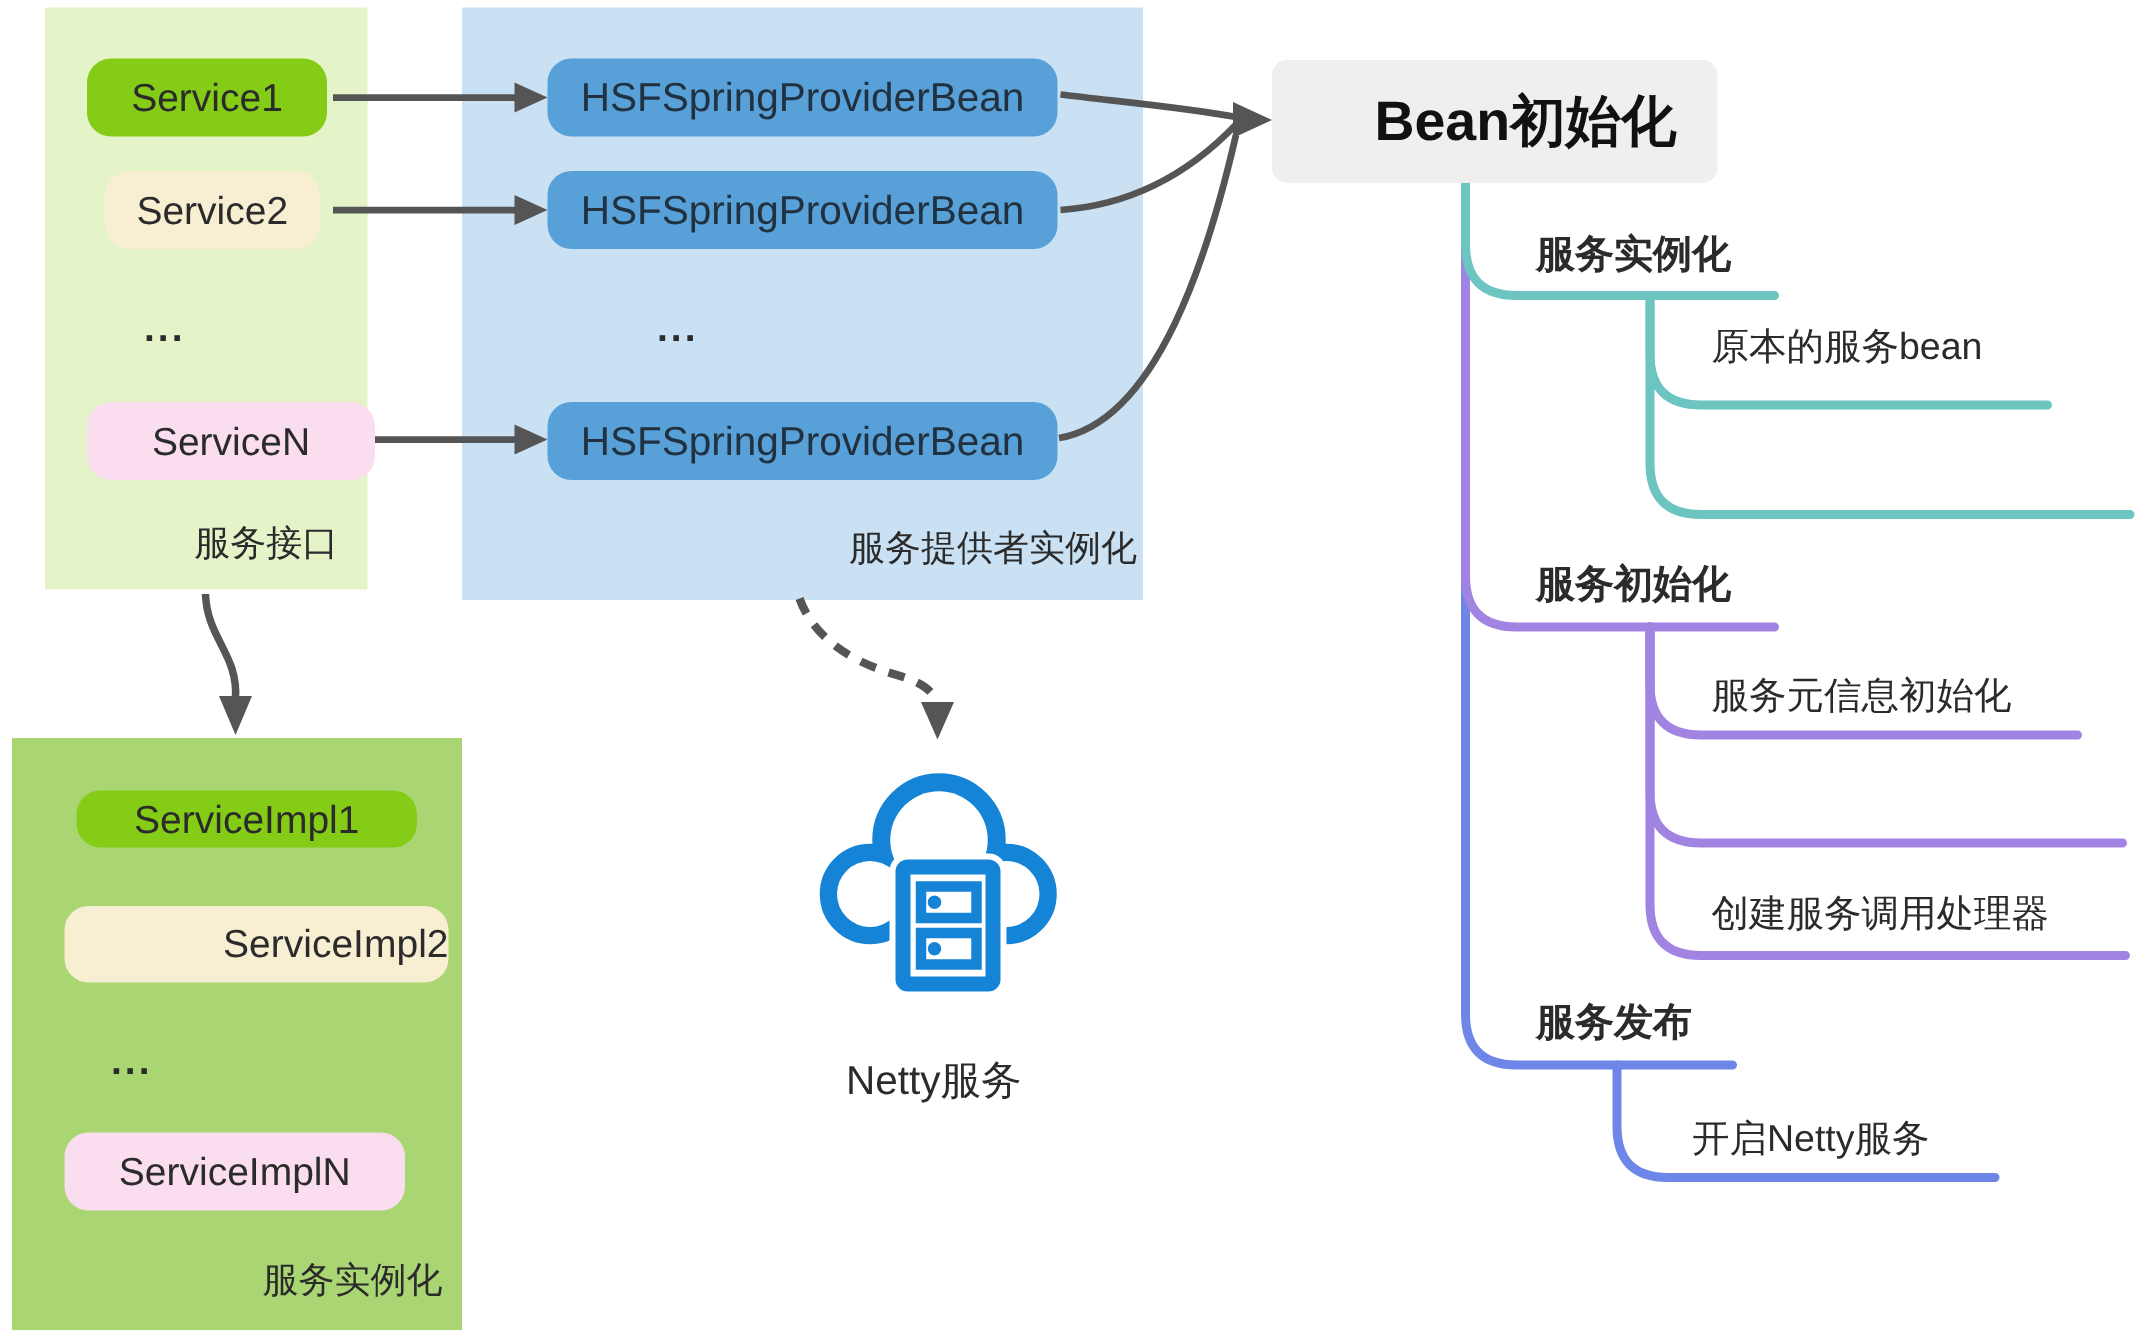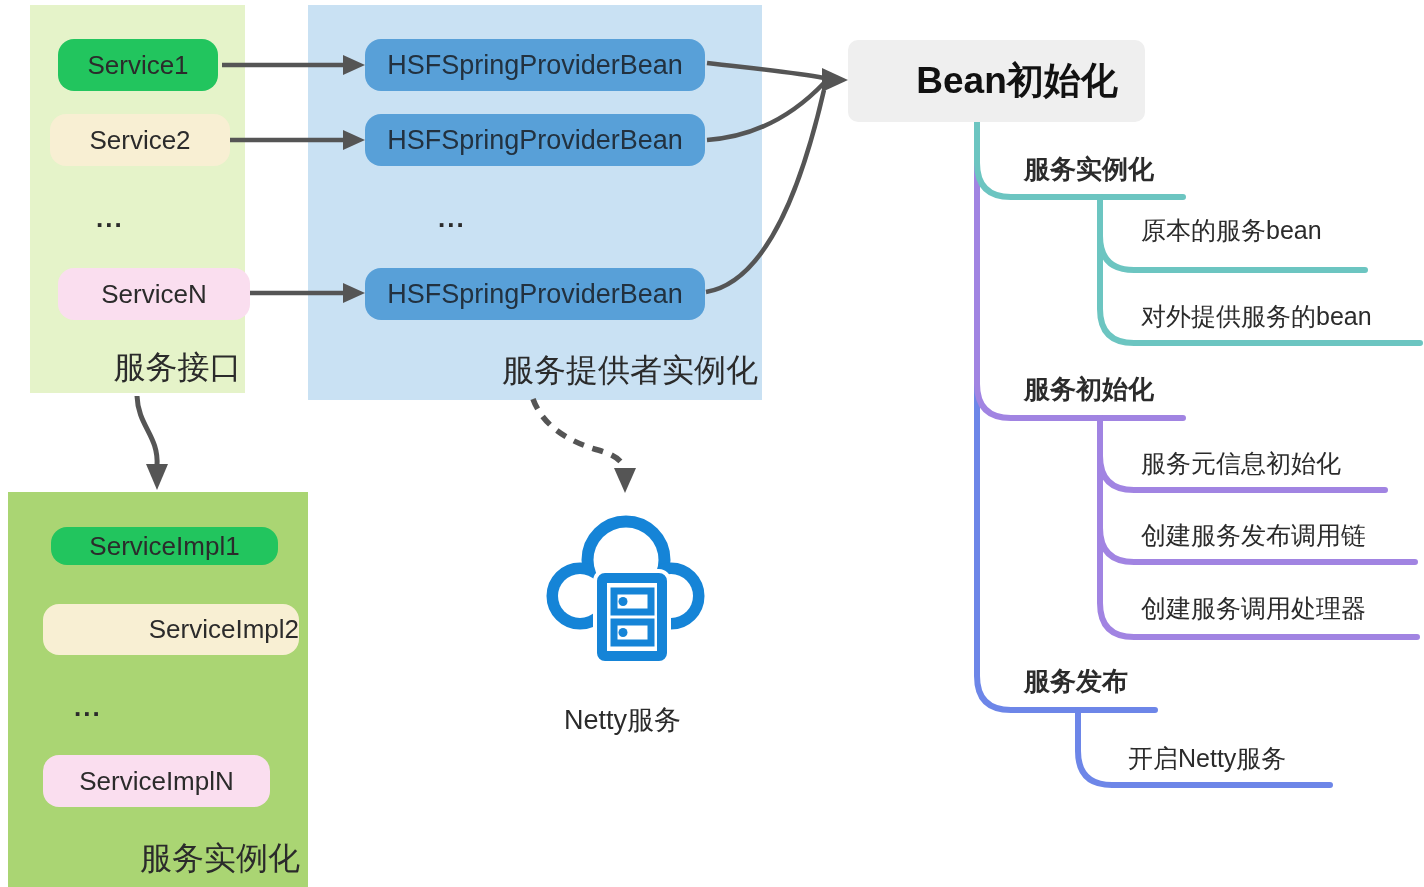--- a/index.html
+++ b/index.html
@@ -9,26 +9,26 @@
     background:#ffffff;
   }
   .panel{position:absolute;}
   .panel-green-light{background:#e5f3c9;}
   .panel-blue-light{background:#c9e1f3;}
   .panel-green{background:#aad573;}
   .pill{
     position:absolute;border-radius:16px;display:flex;align-items:center;justify-content:center;
     font-size:26px;color:#2b2b2b;white-space:nowrap;
   }
-  .c-peach{background:#22c55e;}
+  .c-peach{background:#84cc16;}
   .c-cream{background:#f8efd3;}
   .c-pink{background:#fadeef;}
   .c-provider{background:#58a0d8;color:#22313f;font-size:27px;}
   .dots{position:absolute;font-size:26px;font-weight:700;letter-spacing:2px;color:#2b2b2b;}
-  .panel-label{position:absolute;font-size:32px;color:#2b2b2b;white-space:nowrap;}
+  .panel-label{position:absolute;font-size:24px;color:#2b2b2b;white-space:nowrap;}
   .bean-box{
     position:absolute;left:848px;top:40px;width:256px;height:82px;border-radius:10px;
     background:#efefef;display:flex;align-items:center;justify-content:center;
     font-size:37px;font-weight:700;color:#111;white-space:nowrap;padding-left:41px;
   }
   .mm-branch{position:absolute;font-size:26px;font-weight:700;color:#2b2b2b;white-space:nowrap;}
   .mm-child{position:absolute;font-size:25px;font-weight:400;color:#2b2b2b;white-space:nowrap;}
   .netty-label{position:absolute;left:530px;top:702px;width:185px;text-align:center;
     font-size:27px;color:#2b2b2b;white-space:nowrap;}
   svg{position:absolute;left:0;top:0;}
@@ -79,21 +79,21 @@
 
       <path d="M 977 122 L 977 163 Q 977 197 1011 197 L 1183 197" stroke="#6cc5c1"></path>
       <path d="M 1100 197 L 1100 236 Q 1100 270 1134 270 L 1365 270" stroke="#6cc5c1"></path>
       <path d="M 1100 197 L 1100 309 Q 1100 343 1134 343 L 1420 343" stroke="#6cc5c1"></path>
     </g>
   </svg>
 
   <div class="pill c-peach" style="left:58px;top:39px;width:160px;height:52px;">
       <span>Service1</span>
     </div>
-  <div class="pill c-cream" style="left:50px;top:114px;width:180px;height:52px;">
+  <div class="pill c-cream" style="left:70px;top:114px;width:143px;height:52px;">
       <span>Service2</span>
     </div>
   <div class="dots" style="left:96px;top:203px;">...</div>
   <div class="pill c-pink" style="left:58px;top:268px;width:192px;height:52px;">
       <span>ServiceN</span>
     </div>
   <div class="panel-label" style="left:100px;top:346px;width:155px;text-align:center;">服务接口</div>
 
   <div class="pill c-provider" style="left:365px;top:39px;width:340px;height:52px;">
       <span>HSFSpringProviderBean</span>
@@ -138,23 +138,21 @@
     <rect x="64" y="66" width="60" height="78" rx="3" fill="#ffffff" stroke="#1584d7" stroke-width="10"></rect>
     <rect x="76" y="79" width="37" height="21" fill="#ffffff" stroke="#1584d7" stroke-width="7"></rect>
     <rect x="76" y="110" width="37" height="21" fill="#ffffff" stroke="#1584d7" stroke-width="7"></rect>
     <circle cx="85" cy="89.5" r="4.5" fill="#1584d7"></circle>
     <circle cx="85" cy="120.5" r="4.5" fill="#1584d7"></circle>
   </svg>
   <div class="netty-label">Netty服务</div>
 
   <div class="mm-branch" style="left:1024px;top:152px;">服务实例化</div>
   <div class="mm-child" style="left:1141px;top:214px;">原本的服务bean</div>
-  <div class="mm-child" style="left:1141px;top:300px;">对外提供服务的bean</div>
 
   <div class="mm-branch" style="left:1024px;top:372px;">服务初始化</div>
   <div class="mm-child" style="left:1141px;top:447px;">服务元信息初始化</div>
-  <div class="mm-child" style="left:1141px;top:519px;">创建服务发布调用链</div>
   <div class="mm-child" style="left:1141px;top:592px;">创建服务调用处理器</div>
 
   <div class="mm-branch" style="left:1024px;top:664px;">服务发布</div>
   <div class="mm-child" style="left:1128px;top:742px;">开启Netty服务</div>
 
 </div>
 
 </body></html>

